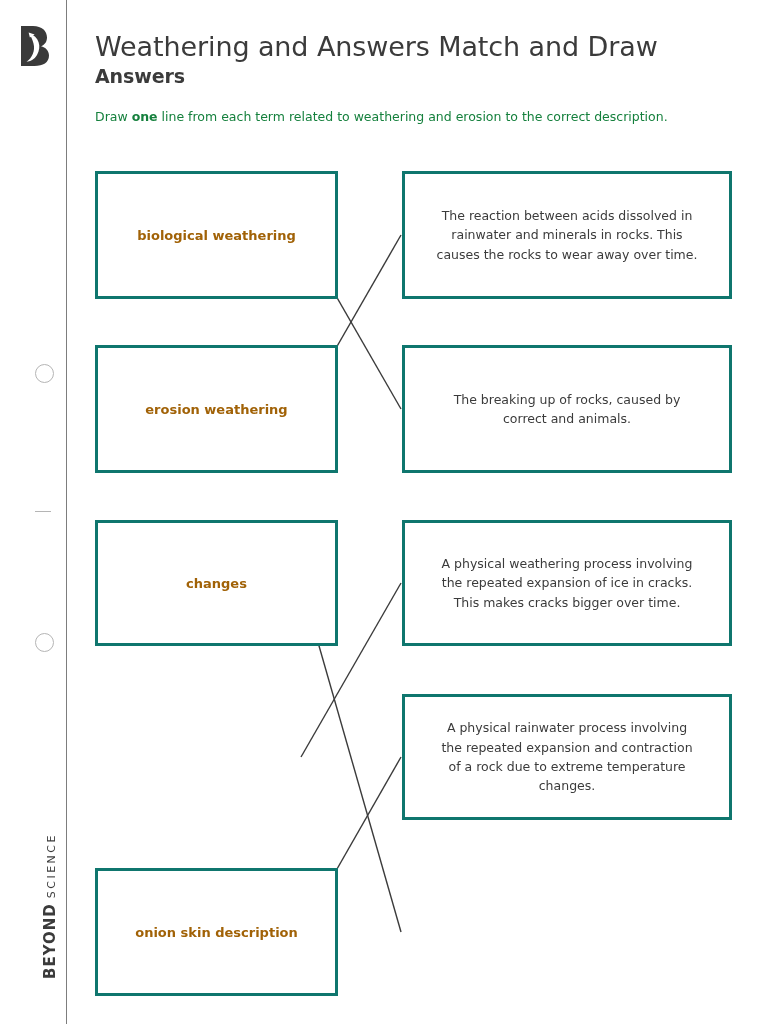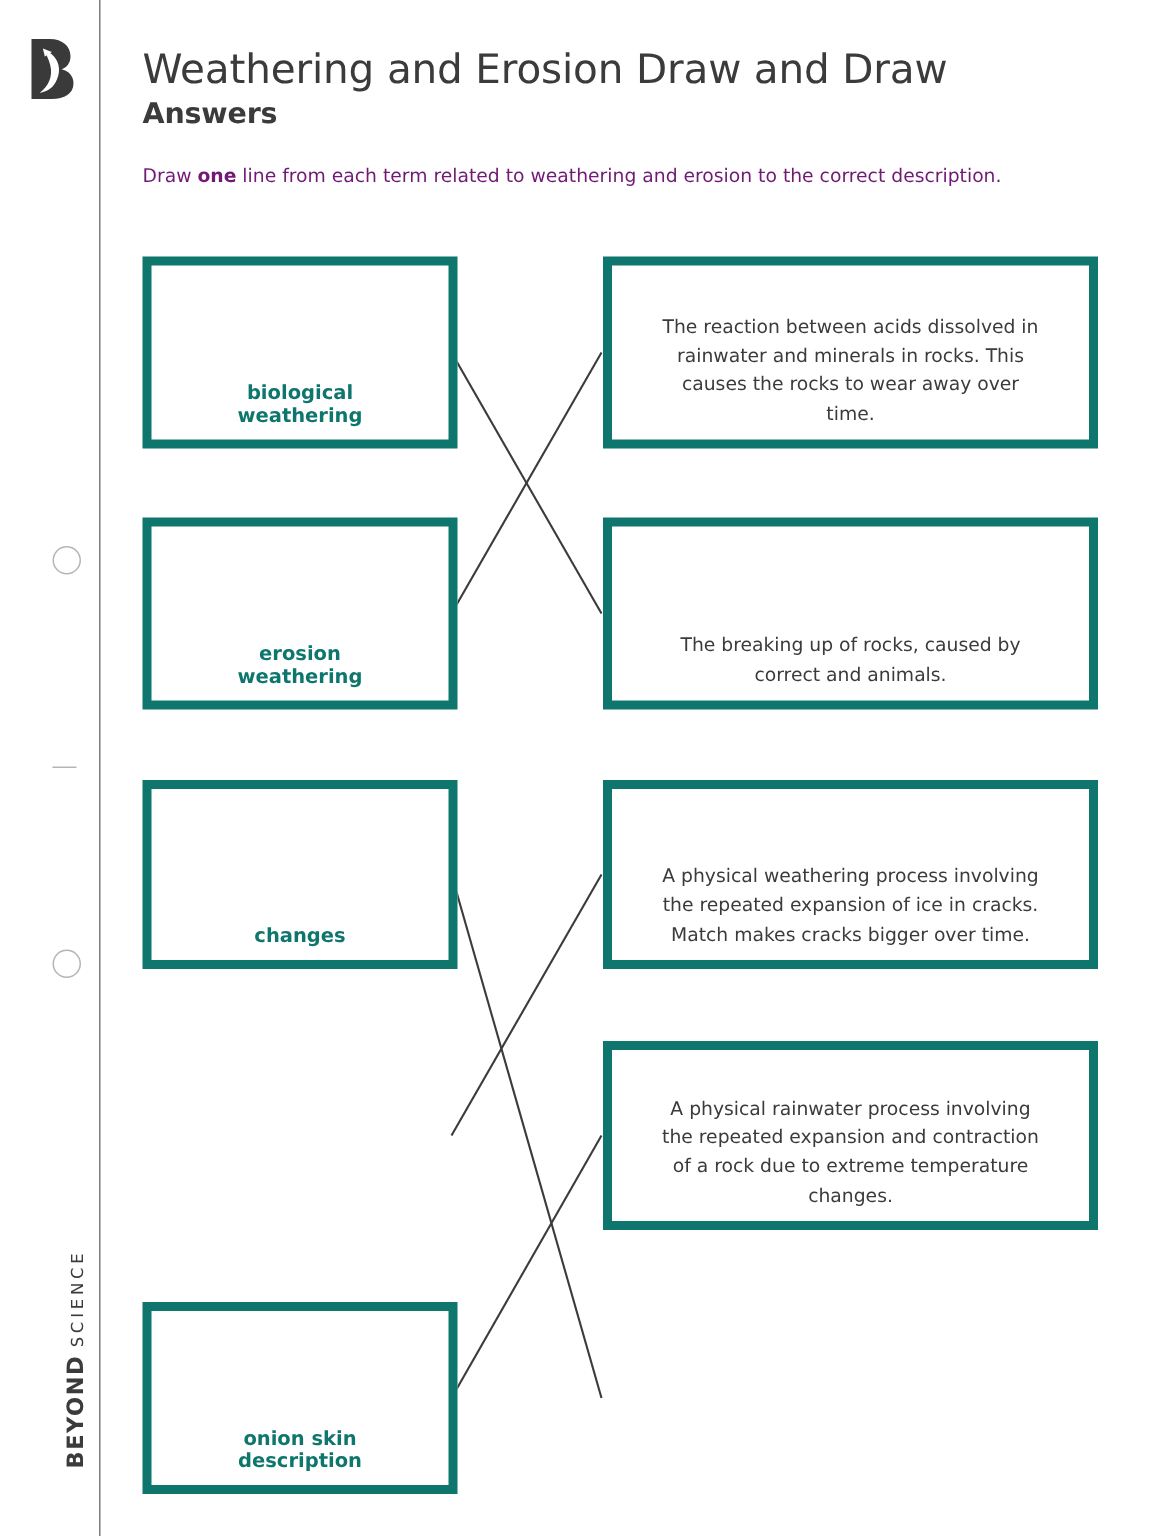--- a/index.html
+++ b/index.html
@@ -113,51 +113,51 @@
   #title-line2 {
     font-size: 19px;
     font-weight: bold;
     color: #3b3b3b;
     line-height: 1.25;
     letter-spacing: -0.1px;
   }
   #instruction {
     margin-top: 20px;
     font-size: 12.5px;
-    color: #701a75;
+    color: #15803d;
     line-height: 1.4;
   }
   #instruction b { font-weight: bold; }
 
   
   #match-area {
     position: absolute;
     left: 0;
     top: 0;
     width: 768px;
     height: 1024px;
   }
 
   .mbox {
     position: absolute;
     box-sizing: border-box;
-    border: 6px solid #0f766e;
+    border: 3px solid #0f766e;
     background: #ffffff;
     display: flex;
-    align-items: flex-end;
+    align-items: center;
     justify-content: center;
     padding: 8px 30px;
     text-align: center;
   }
   .term-box {
     left: 95px;
-    width: 210px;
+    width: 243px;
     font-size: 13px;
     font-weight: bold;
-    color: #0f766e;
+    color: #a16207;
   }
   .desc-box {
     left: 402px;
     width: 330px;
     font-size: 12.5px;
     font-weight: normal;
     color: #3b3b3b;
     line-height: 1.55;
   }
 
@@ -202,21 +202,21 @@
     <div class="punch-hole" id="hole-top"></div>
     <div id="punch-dash"></div>
     <div class="punch-hole" id="hole-bot"></div>
 
     <div id="brand">
       <span class="brand-beyond">BEYOND</span><span class="brand-science">SCIENCE</span>
     </div>
   </div>
 
   <div id="header">
-    <div id="title-line1">Weathering and Erosion Draw and Draw</div>
+    <div id="title-line1">Weathering and Answers Match and Draw</div>
     <div id="title-line2">Answers</div>
     <div id="instruction"><span>Draw </span><b>one</b><span> line from each term related to weathering and erosion to the correct description.</span></div>
   </div>
 
   <div id="match-area">
 
     <svg id="connector-svg" viewBox="0 0 768 1024">
 
       <line x1="301" y1="235" x2="401" y2="409"></line>
 
@@ -242,20 +242,20 @@
       <span>onion skin description</span>
     </div>
 
     <div class="mbox desc-box row0">
       <span>The reaction between acids dissolved in rainwater and minerals in rocks. This causes the rocks to wear away over time.</span>
     </div>
     <div class="mbox desc-box row1">
       <span>The breaking up of rocks, caused by correct and animals.</span>
     </div>
     <div class="mbox desc-box row2">
-      <span>A physical weathering process involving the repeated expansion of ice in cracks. Match makes cracks bigger over time.</span>
+      <span>A physical weathering process involving the repeated expansion of ice in cracks. This makes cracks bigger over time.</span>
     </div>
     <div class="mbox desc-box row3">
       <span>A physical rainwater process involving the repeated expansion and contraction of a rock due to extreme temperature changes.</span>
     </div>
 
   </div>
 </div>
 
 </body></html>

